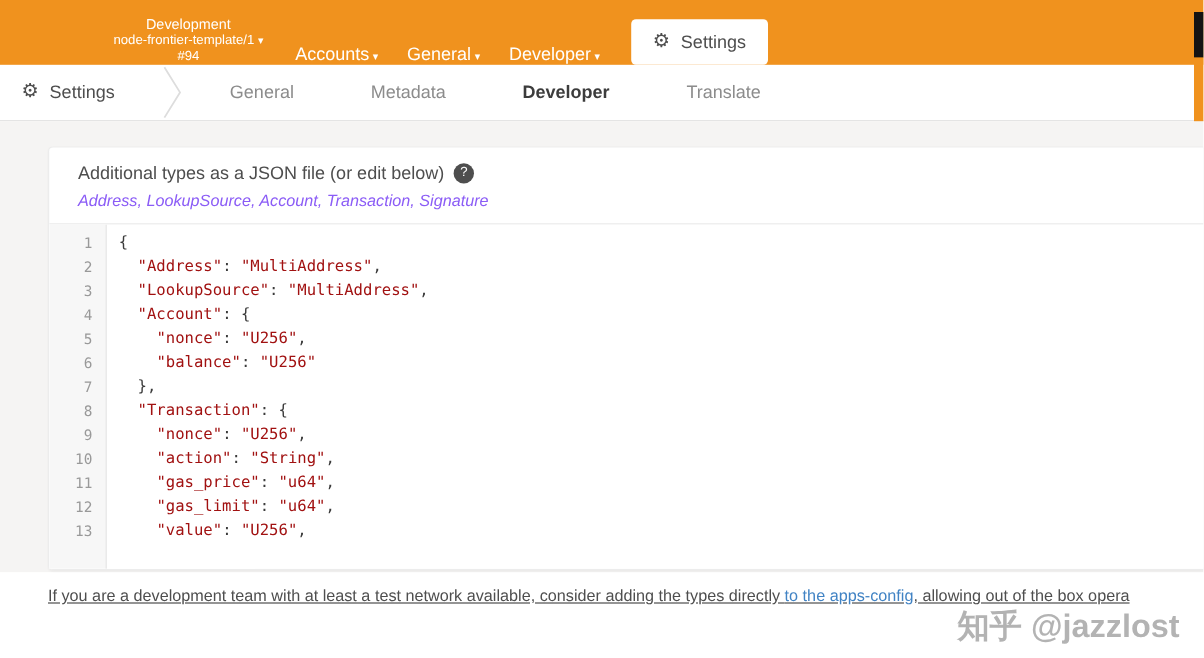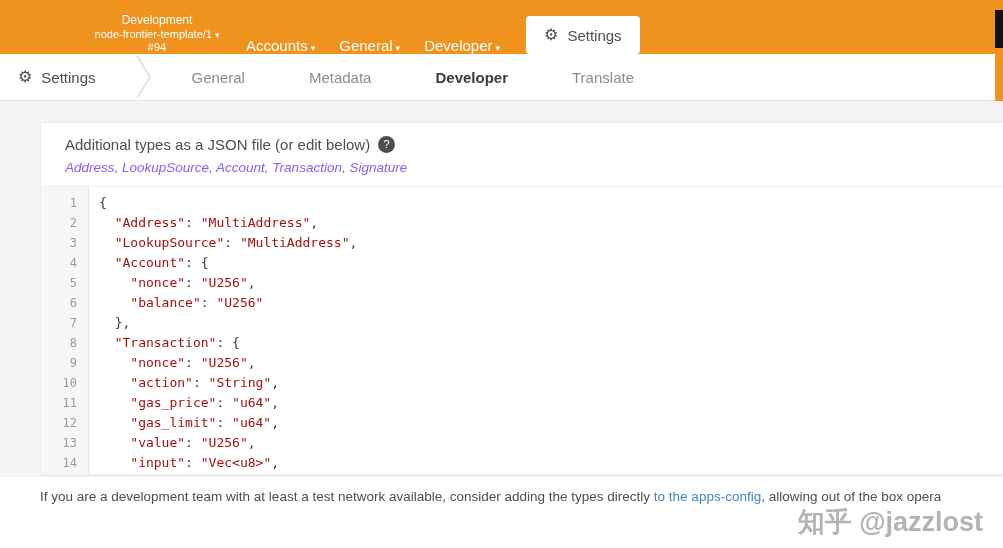--- a/index.html
+++ b/index.html
@@ -65,21 +65,21 @@
     font-family:"DejaVu Sans Mono", monospace;
   }
   .gutter-bg { position:absolute; left:0; top:0; bottom:0; width:48px; background:#f7f7f7; border-right:1px solid #e6e6e6; }
   .code-line { display:flex; height:20px; position:relative; }
   .ln { flex:none; width:48px; text-align:right; padding-right:12px; color:#999; font-size:12px; line-height:20px; }
   .code { white-space:pre; padding-left:10px; font-size:13px; line-height:20px; color:#3b3b3b; }
   .tok-str { color:#a11111; }
 
   
   .footer { background:#fff; padding:10px 0 0 40px; font-size:13.5px; color:#4e4e4e; line-height:1.55; }
-  .footer-line1 { white-space:nowrap; overflow:hidden; }
+  .footer-line1 { white-space:nowrap; overflow:hidden;text-decoration:underline; }
   .footer-link { color:#4183c4; cursor:pointer; }
 
   
   .watermark {
     position:absolute; right:20px; bottom:8px; font-size:27px; font-weight:bold;
     color:#b3b3b3; text-shadow:0 0 2px #fff, 0 0 4px #fff; z-index:6; white-space:nowrap;
   }
 </style>
 </head>
 <body>
@@ -177,24 +177,20 @@
             <span class="code">    <span class="tok-str">"gas_price"</span>: <span class="tok-str">"u64"</span>,</span>
           </div>
           <div class="code-line">
             <span class="ln">12</span>
             <span class="code">    <span class="tok-str">"gas_limit"</span>: <span class="tok-str">"u64"</span>,</span>
           </div>
           <div class="code-line">
             <span class="ln">13</span>
             <span class="code">    <span class="tok-str">"value"</span>: <span class="tok-str">"U256"</span>,</span>
           </div>
-          <div class="code-line">
-            <span class="ln">14</span>
-            <span class="code">    <span class="tok-str">"input"</span>: <span class="tok-str">"Vec&lt;u8&gt;"</span>,</span>
-          </div>
         </div>
     </div>
   </section>
 </main>
 
 <div class="footer">
   <div class="footer-line1">
     <span>If you are a development team with at least a test network available, consider adding the types directly </span><span class="footer-link">to the apps-config</span><span>, allowing out of the box opera</span>
   </div>
 </div>

